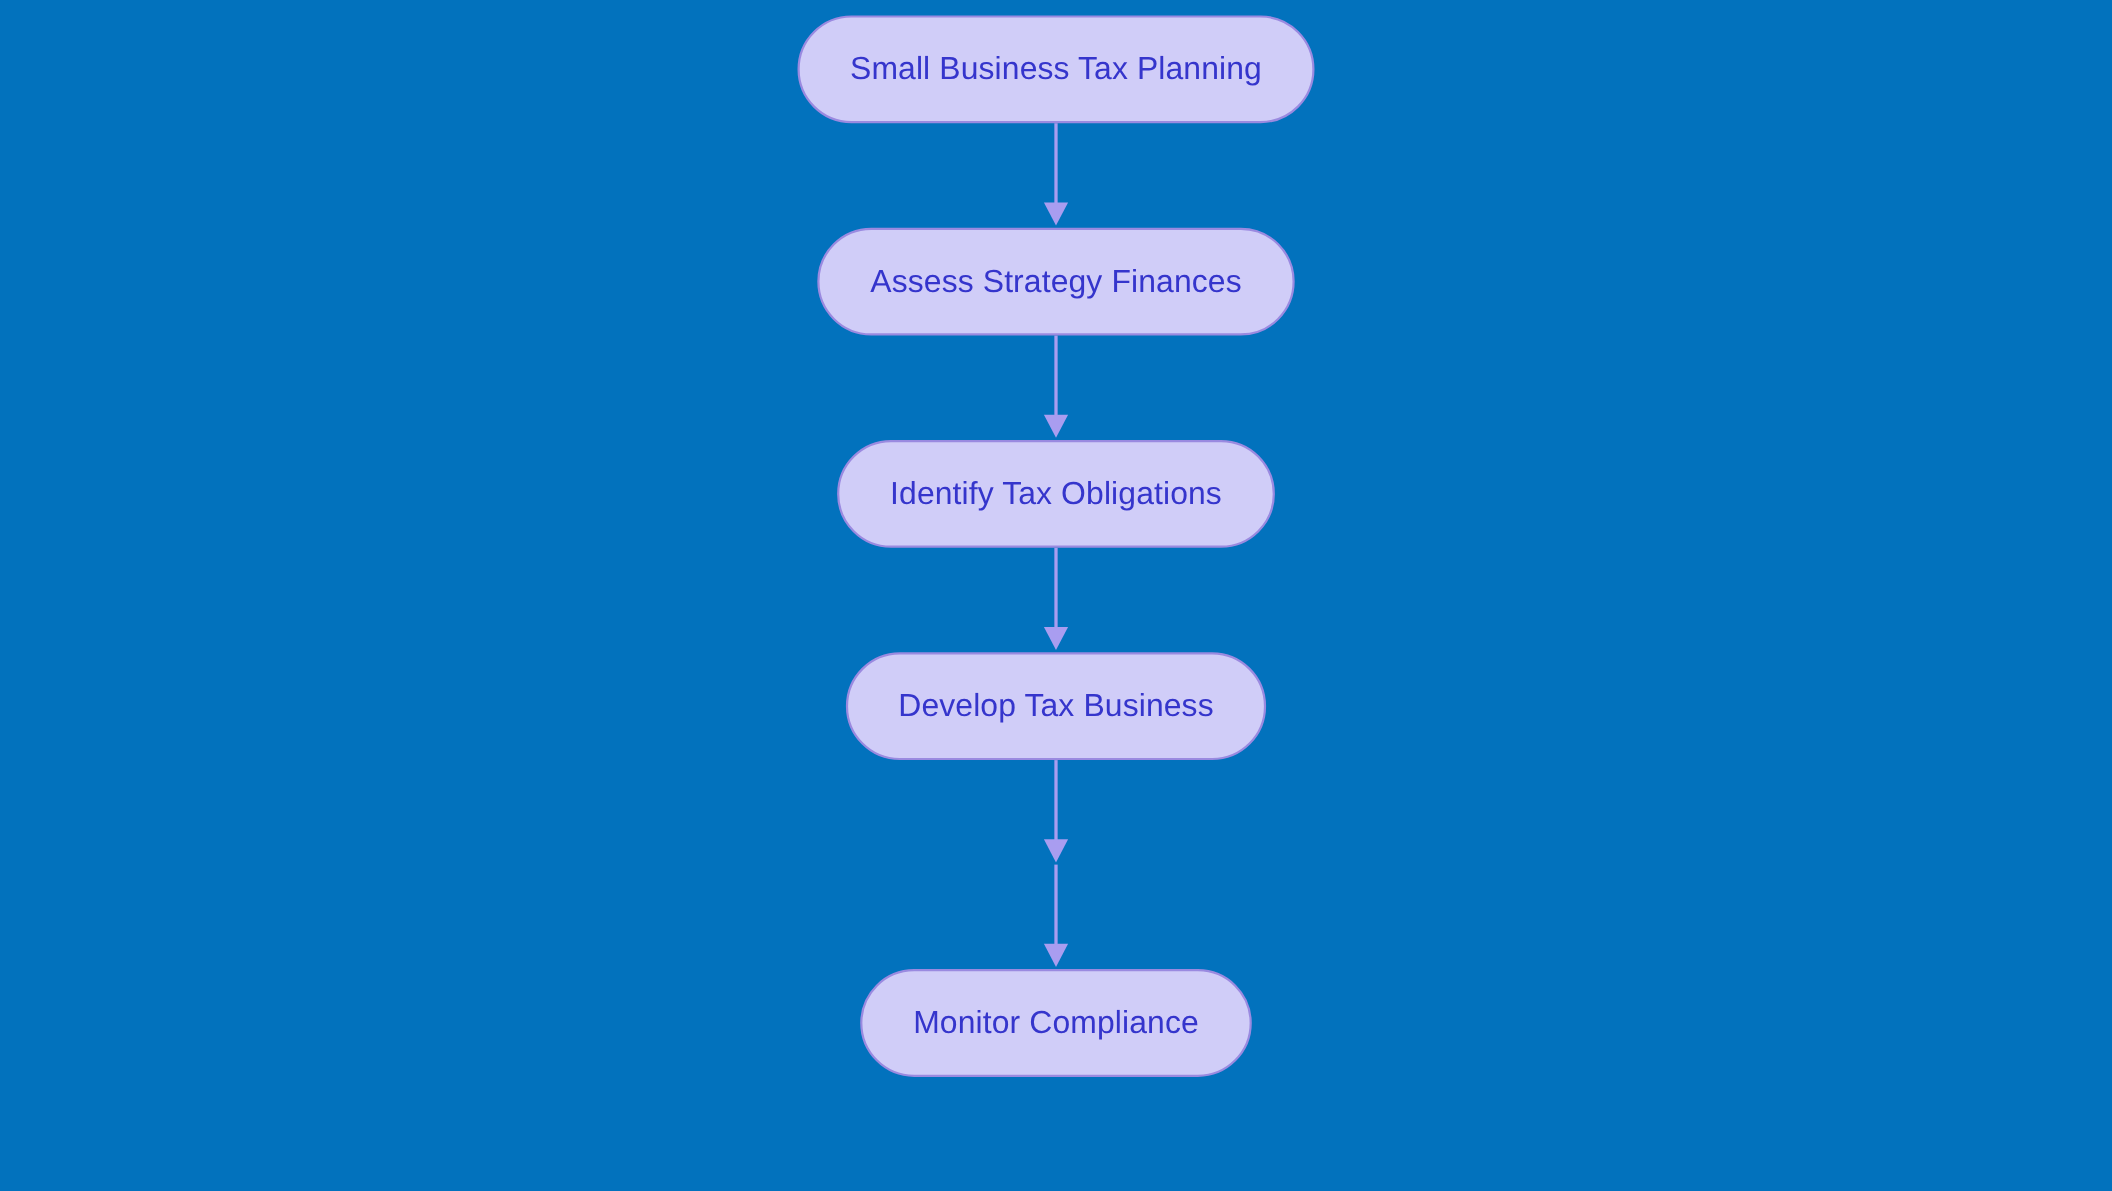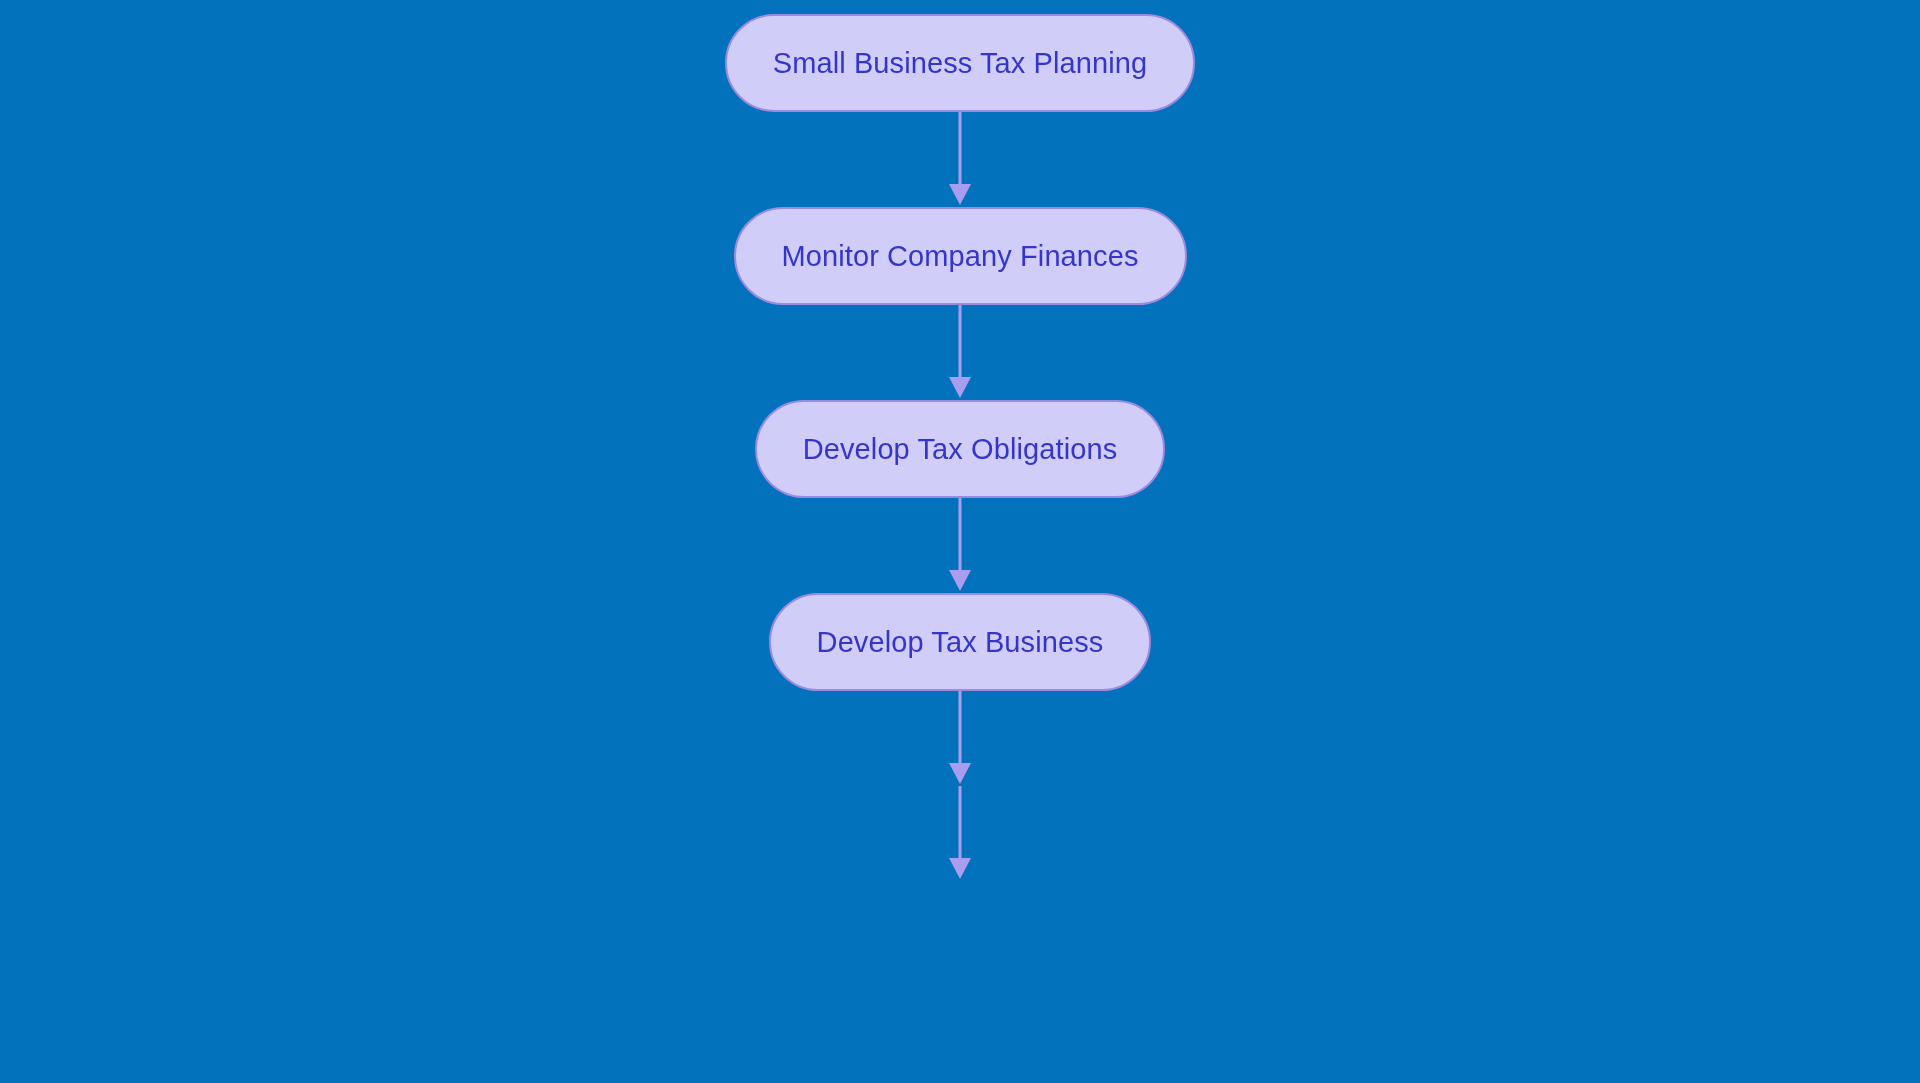--- a/index.html
+++ b/index.html
@@ -89,32 +89,32 @@
     </div>
 
     <div class="connector">
       <svg viewBox="0 0 40 95" xmlns="http://www.w3.org/2000/svg" aria-hidden="true">
         <line x1="20" y1="0" x2="20" y2="78" stroke="#a99df0" stroke-width="3"></line>
         <polygon points="20,93 9,72 31,72" fill="#a99df0"></polygon>
       </svg>
     </div>
 
     <div class="node">
-      <span class="node-label">Monitor Company Finances</span>
+      <span class="node-label">Assess Strategy Finances</span>
     </div>
 
     <div class="connector">
       <svg viewBox="0 0 40 95" xmlns="http://www.w3.org/2000/svg" aria-hidden="true">
         <line x1="20" y1="0" x2="20" y2="78" stroke="#a99df0" stroke-width="3"></line>
         <polygon points="20,93 9,72 31,72" fill="#a99df0"></polygon>
       </svg>
     </div>
 
     <div class="node">
-      <span class="node-label">Develop Tax Obligations</span>
+      <span class="node-label">Identify Tax Obligations</span>
     </div>
 
     <div class="connector">
       <svg viewBox="0 0 40 95" xmlns="http://www.w3.org/2000/svg" aria-hidden="true">
         <line x1="20" y1="0" x2="20" y2="78" stroke="#a99df0" stroke-width="3"></line>
         <polygon points="20,93 9,72 31,72" fill="#a99df0"></polygon>
       </svg>
     </div>
 
     <div class="node">
@@ -129,15 +129,18 @@
     </div>
 
 
     <div class="connector">
       <svg viewBox="0 0 40 95" xmlns="http://www.w3.org/2000/svg" aria-hidden="true">
         <line x1="20" y1="0" x2="20" y2="78" stroke="#a99df0" stroke-width="3"></line>
         <polygon points="20,93 9,72 31,72" fill="#a99df0"></polygon>
       </svg>
     </div>
 
+    <div class="node">
+      <span class="node-label">Monitor Compliance</span>
+    </div>
 
   </div>
 </div>
 
 </body></html>

